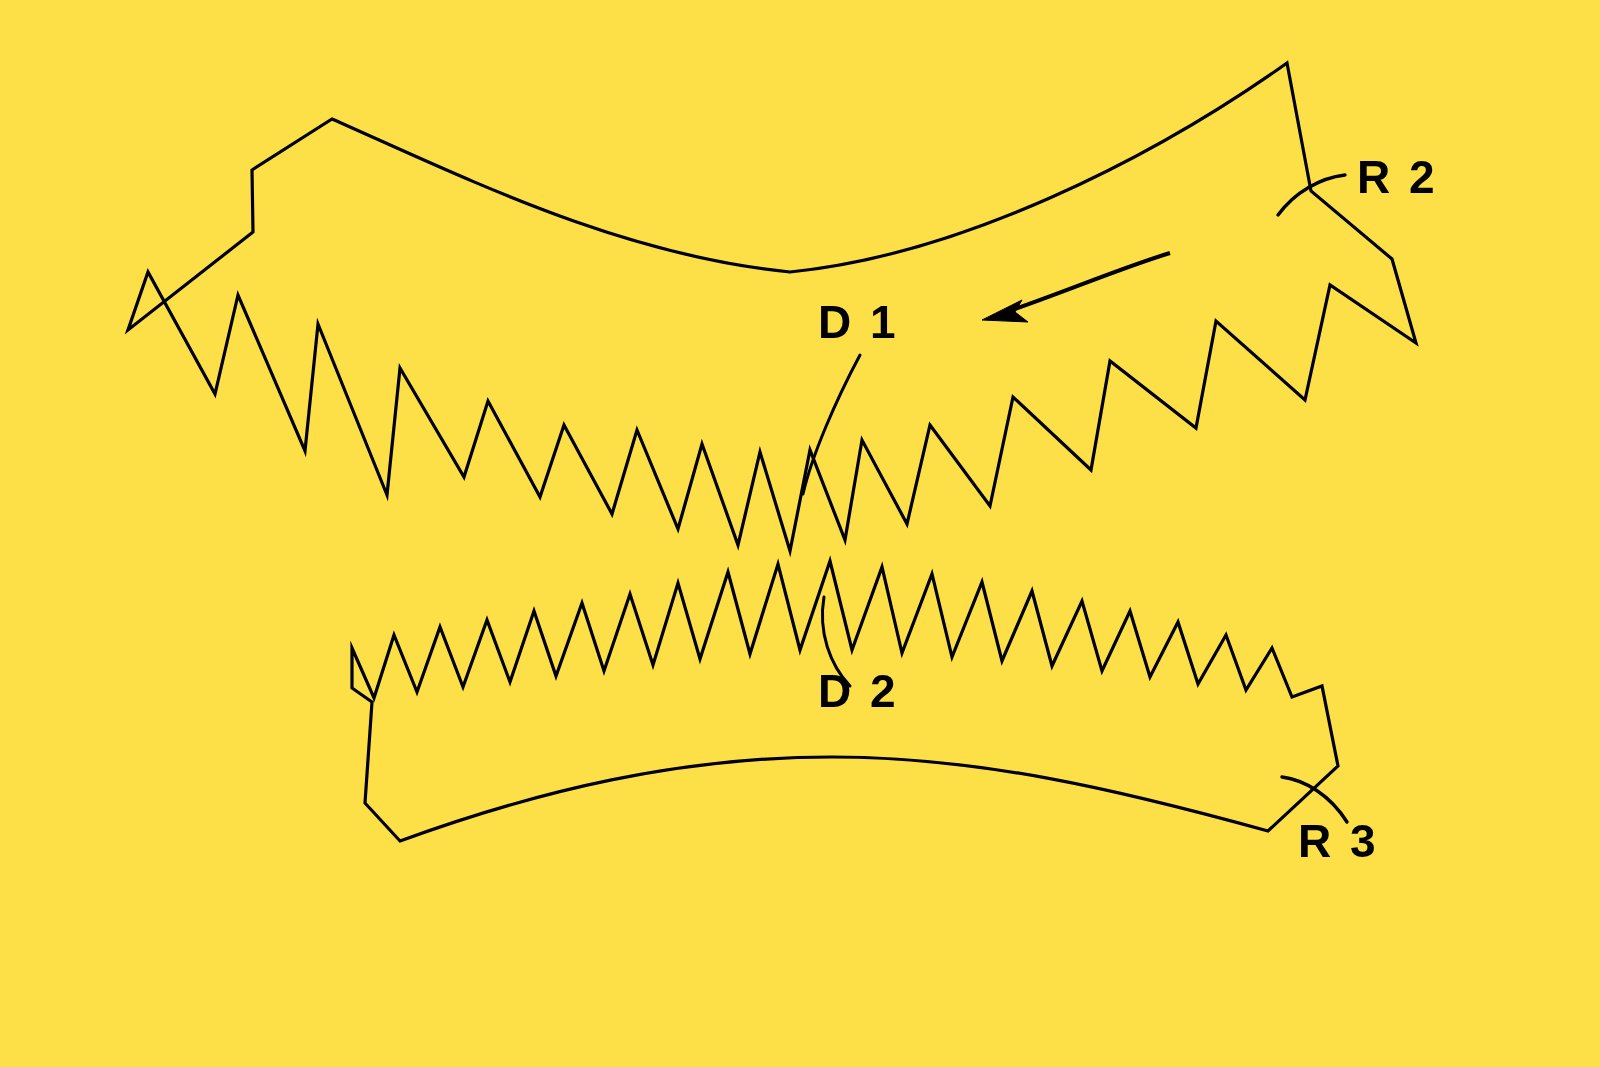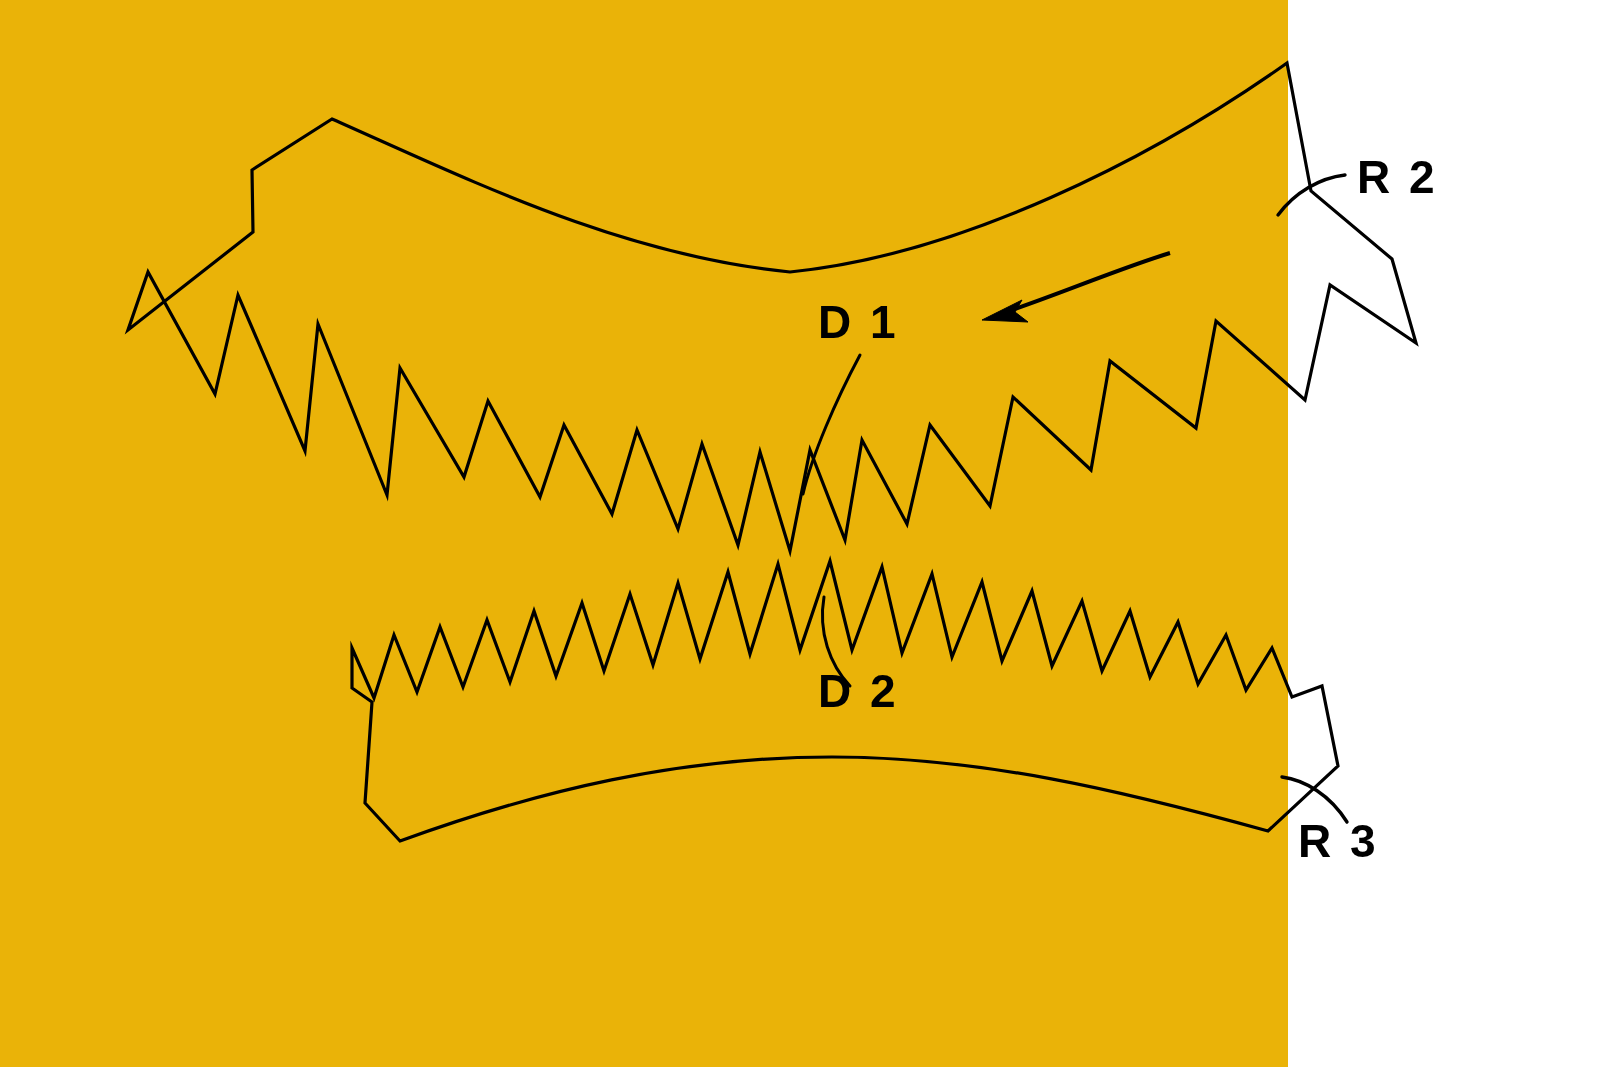--- a/index.html
+++ b/index.html
@@ -9,23 +9,23 @@
     background: #ffffff;
   }
   body {
     width: 1600px;
     height: 1067px;
     overflow: hidden;
     font-family: "Liberation Sans", sans-serif;
   }
   #figure-root {
     position: relative;
-    width: 1288px;
+    width: 1600px;
     height: 1067px;
-    background: #eab308;
+    background: #fde047;
   }
   svg#figure-svg {
     display: block;
     width: 1600px;
     height: 1067px;
   }
   .outline {
     fill: none;
     stroke: #000000;
     stroke-width: 3.2;

